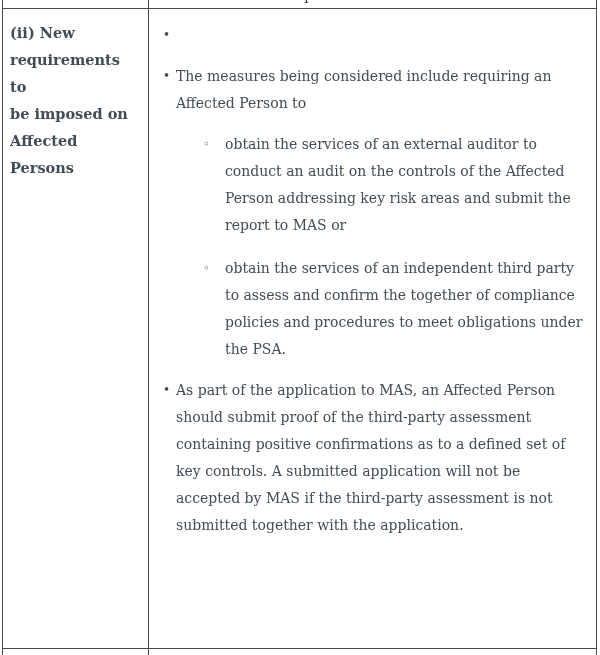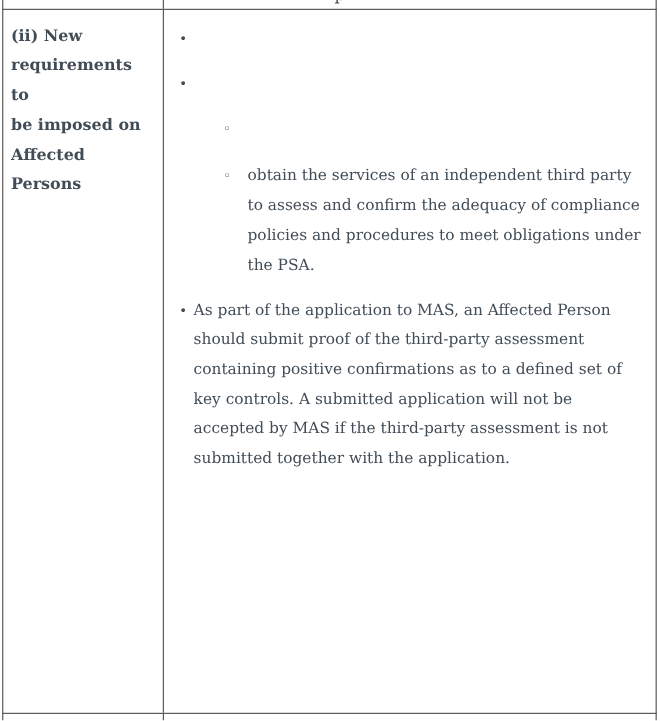--- a/index.html
+++ b/index.html
@@ -99,30 +99,36 @@
     </div>
 
     <div class="cell-right body-text">
 
       <div class="li">
         <span class="mk">•</span>
       </div>
 
       <div class="li">
         <span class="mk">•</span>
+        <span class="li-text">The measures being considered include requiring an
+Affected Person to</span>
       </div>
 
       <div class="sublist">
         <div class="li">
           <span class="mk mk-sub">◦</span>
+          <span class="li-text">obtain the services of an external auditor to
+conduct an audit on the controls of the Affected
+Person addressing key risk areas and submit the
+report to MAS or</span>
         </div>
         <div class="li">
           <span class="mk mk-sub">◦</span>
           <span class="li-text">obtain the services of an independent third party
-to assess and confirm the adequacy of compliance
+to assess and confirm the together of compliance
 policies and procedures to meet obligations under
 the PSA.</span>
         </div>
       </div>
 
       <div class="li">
         <span class="mk">•</span>
         <span class="li-text">As part of the application to MAS, an Affected Person
 should submit proof of the third-party assessment
 containing positive confirmations as to a defined set of

